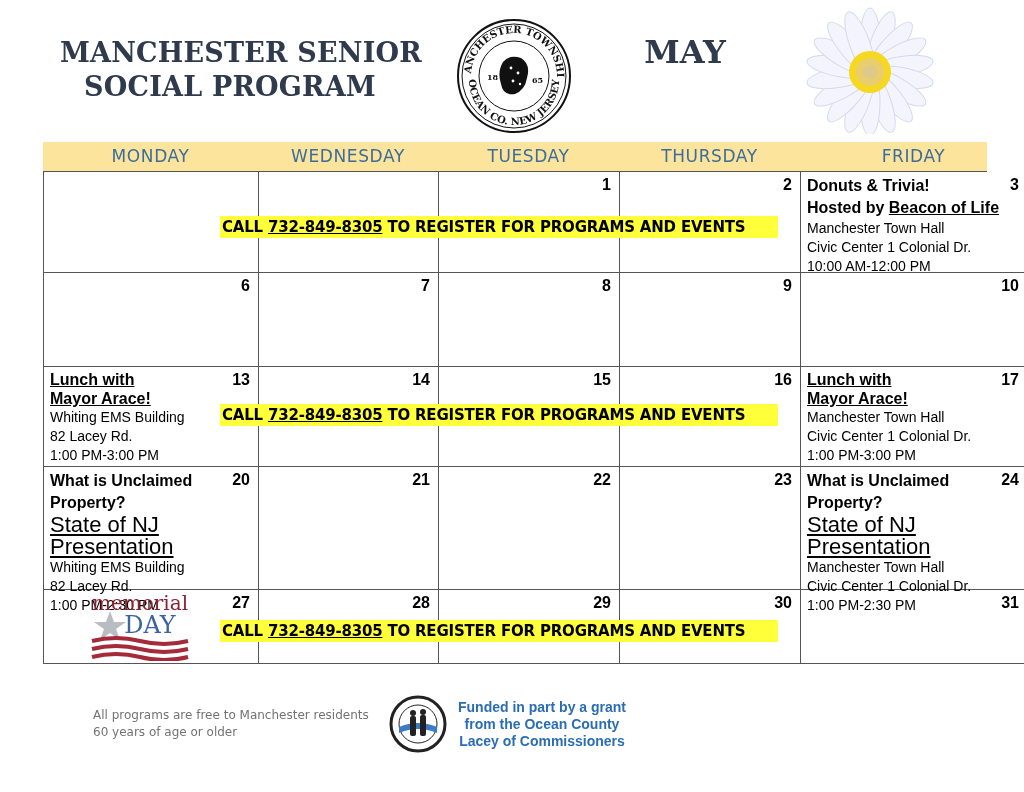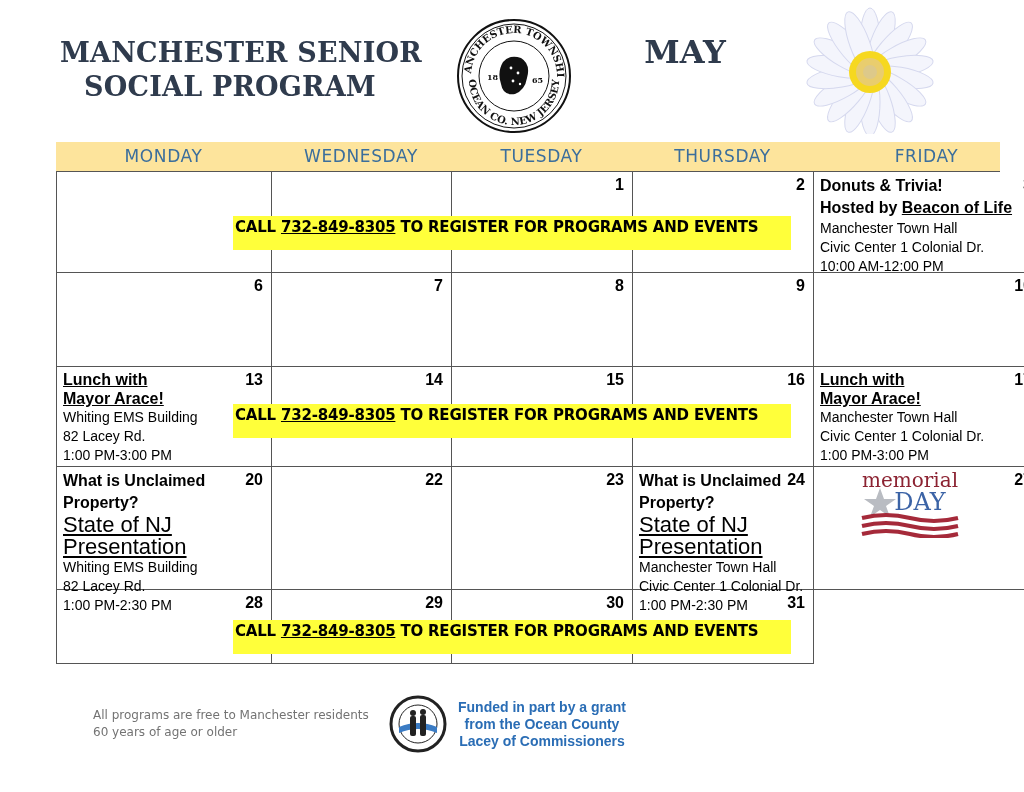--- a/index.html
+++ b/index.html
@@ -13,21 +13,21 @@
   }
   .title div { white-space: nowrap; }
   .month-year {
     position: absolute; left: 625px; top: 24px; width: 120px; text-align: center;
     font-family: "DejaVu Serif", serif; font-weight: bold; color: #2f3b4d;
     font-size: 32px; line-height: 56px;
   }
   .seal { position: absolute; left: 455px; top: 18px; width: 118px; height: 116px; }
   .daisy { position: absolute; left: 800px; top: 4px; width: 140px; height: 130px; }
 
-  .cal { position: absolute; left: 16px; top: 142px; width: 984px; padding-left: 40px; }
+  .cal { position: absolute; left: 3px; top: 142px; width: 984px; padding-left: 40px; }
   .head-row {
     display: grid; grid-template-columns: 215px 180px 181px 181px 227px;
     background: #fde49c; height: 29px;
   }
   .head-row div {
     text-align: center; color: #3b6e9c; font-size: 17px; line-height: 29px;
     font-family: "DejaVu Sans", sans-serif; letter-spacing: 0.6px;
   }
   .grid {
     display: grid; grid-template-columns: 215px 180px 181px 181px 227px;
@@ -42,21 +42,21 @@
     position: absolute; right: 8px; top: 4px; font-weight: bold; font-size: 16px;
   }
   .ev-title { font-weight: bold; font-size: 16px; line-height: 22px; }
   .ev-title.u { text-decoration: underline; }
   .ev-title .u { text-decoration: underline; }
   .ev-sub { font-size: 22px; line-height: 22px; text-decoration: underline; }
   .ev-line { font-size: 14px; line-height: 19px; }
   .ev-title.short { line-height: 19px; }
 
   .banner {
-    position: absolute; left: 217px; width: 558px; height: 34px;
+    position: absolute; left: 217px; width: 558px; height: 22px;
     background: #ffff3a; font-family: "DejaVu Sans", sans-serif; font-weight: bold;
     font-size: 15px; line-height: 22px; white-space: nowrap; padding-left: 2px;
     letter-spacing: -0.2px; z-index: 3;
   }
   .banner .phone { text-decoration: underline; }
 
   .memorial { position: absolute; left: 46px; top: 3px; width: 100px; height: 68px; }
 
   .footer-note {
     position: absolute; left: 93px; top: 707px; font-size: 12px; line-height: 17px; color: #737373;
@@ -208,20 +208,23 @@
     <div class="cell">
       <span class="daynum">20</span>
       <div class="ev-title">What is Unclaimed</div>
       <div class="ev-title">Property?</div>
       <div class="ev-sub">State of NJ Presentation</div>
       <div class="ev-line">Whiting EMS Building</div>
       <div class="ev-line">82 Lacey Rd.</div>
       <div class="ev-line">1:00 PM-2:30 PM</div>
     </div>
     <div class="cell">
+        <span class="daynum">21</span>
+      </div>
+    <div class="cell">
         <span class="daynum">22</span>
       </div>
     <div class="cell">
         <span class="daynum">23</span>
       </div>
     <div class="cell">
       <span class="daynum">24</span>
       <div class="ev-title">What is Unclaimed</div>
       <div class="ev-title">Property?</div>
       <div class="ev-sub">State of NJ Presentation</div>

